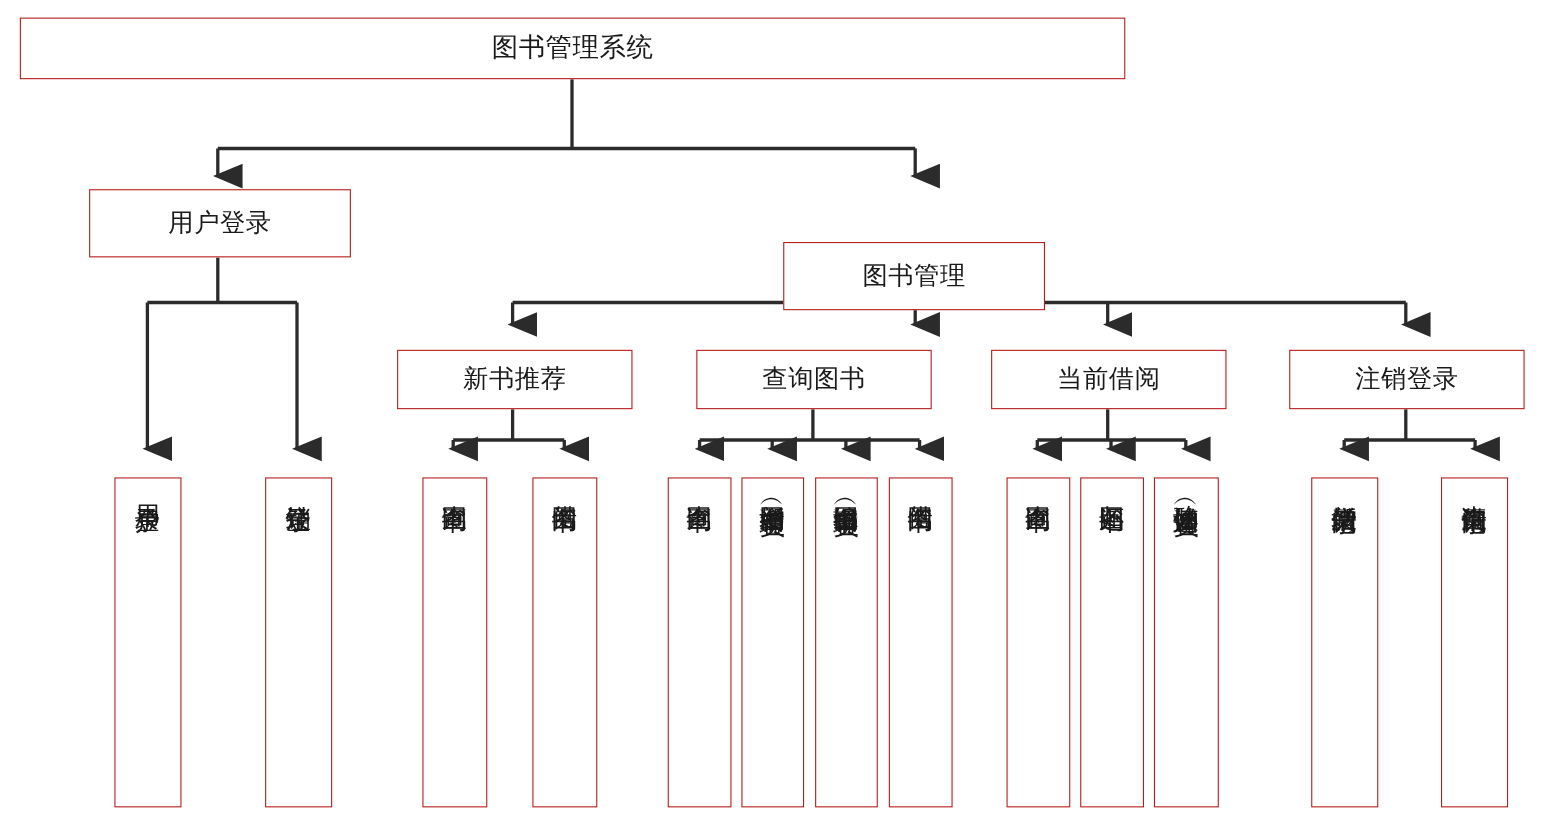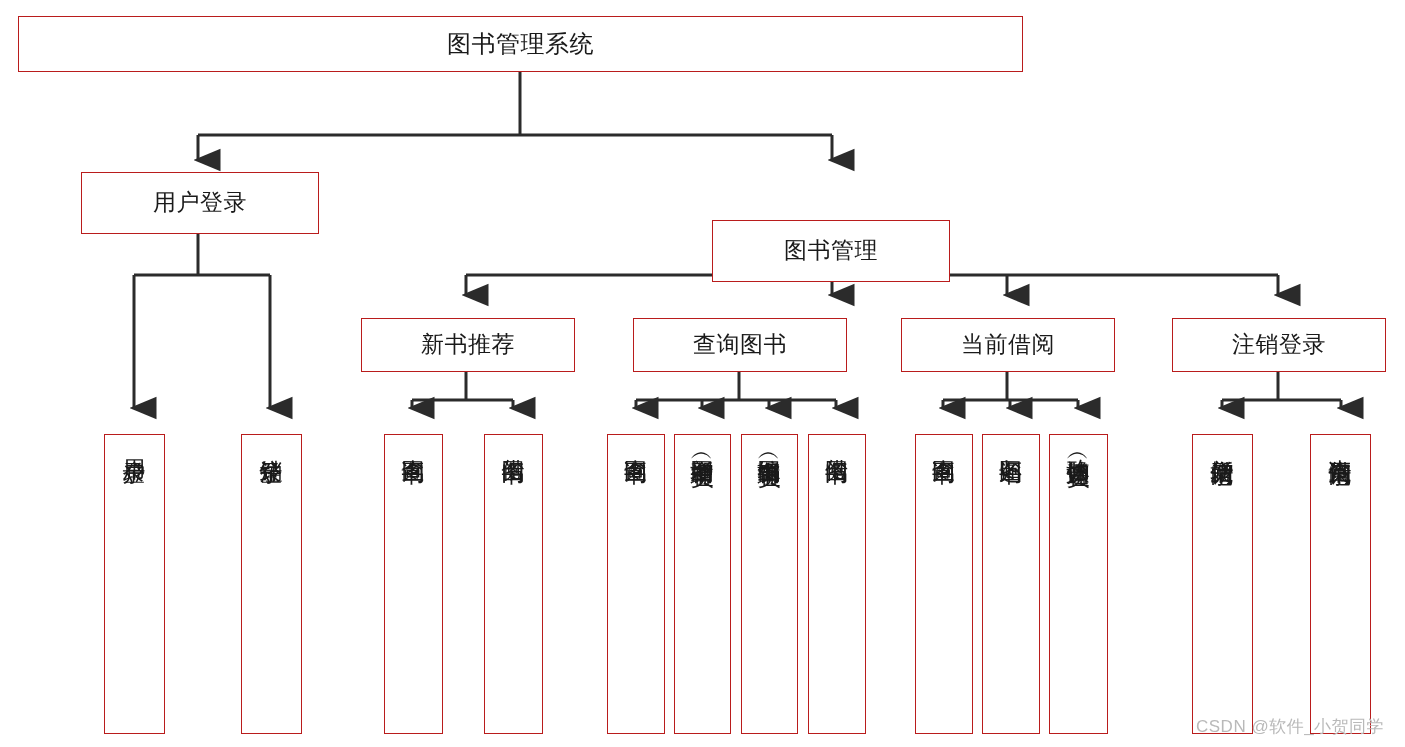--- a/index.html
+++ b/index.html
@@ -197,15 +197,14 @@
   </div>
 
   <div class="node vertical" style="left:1192px; top:434px; width:61px; height:300px;">
     <span class="label">新增借阅记录</span>
   </div>
 
   <div class="node vertical" style="left:1310px; top:434px; width:61px; height:300px;">
     <span class="label">查询借阅记录</span>
   </div>
 
-  <div class="watermark" style="left:1196px; top:715px;">CSDN @软件_小贺同学</div>
 
 </div>
 
 </body></html>

